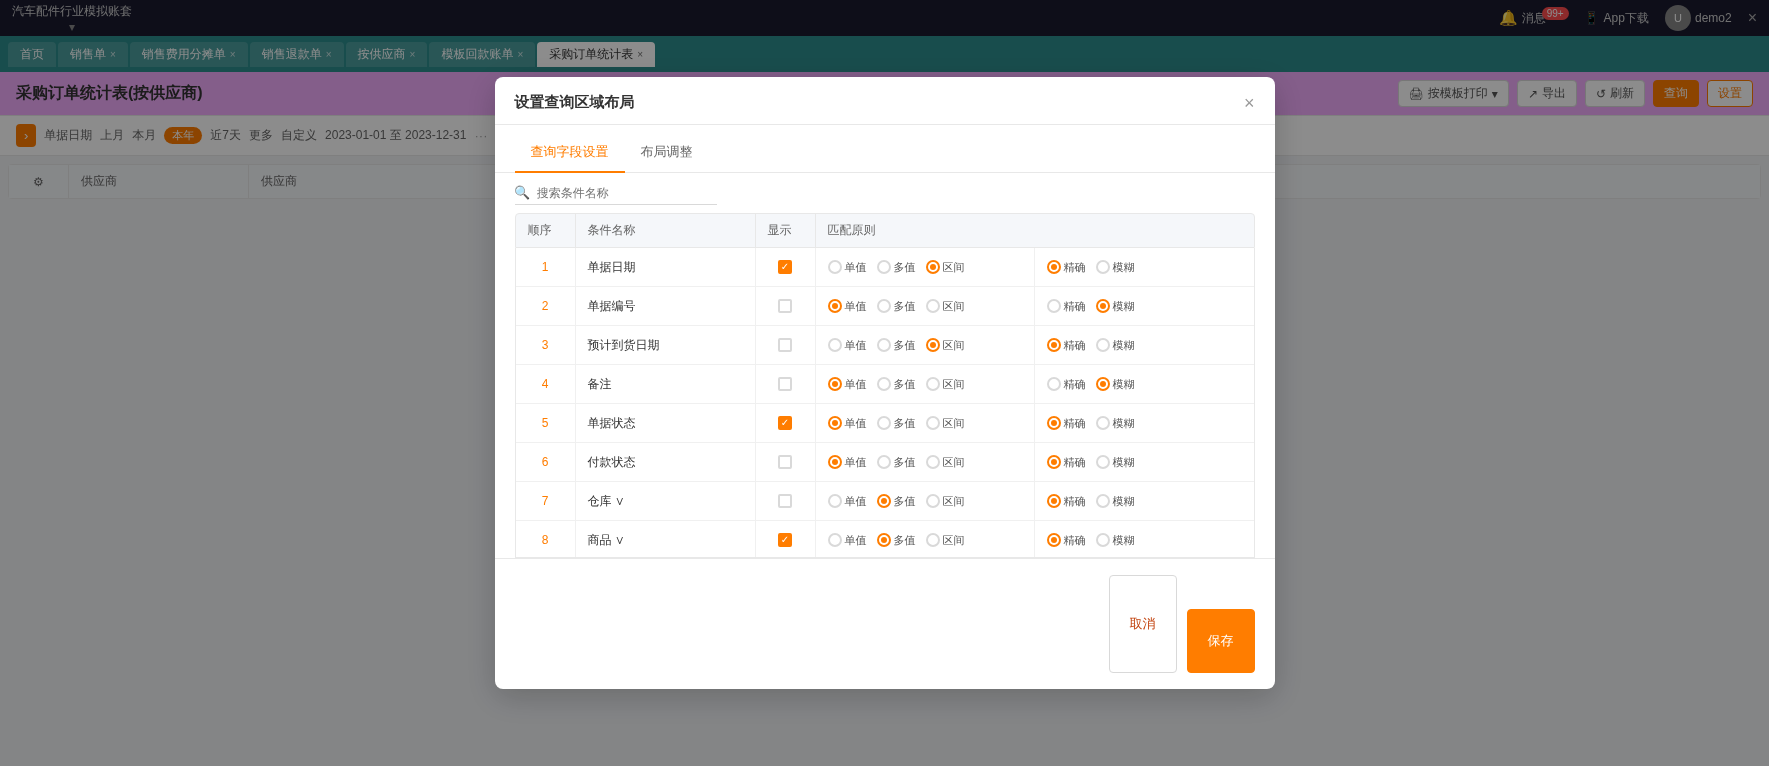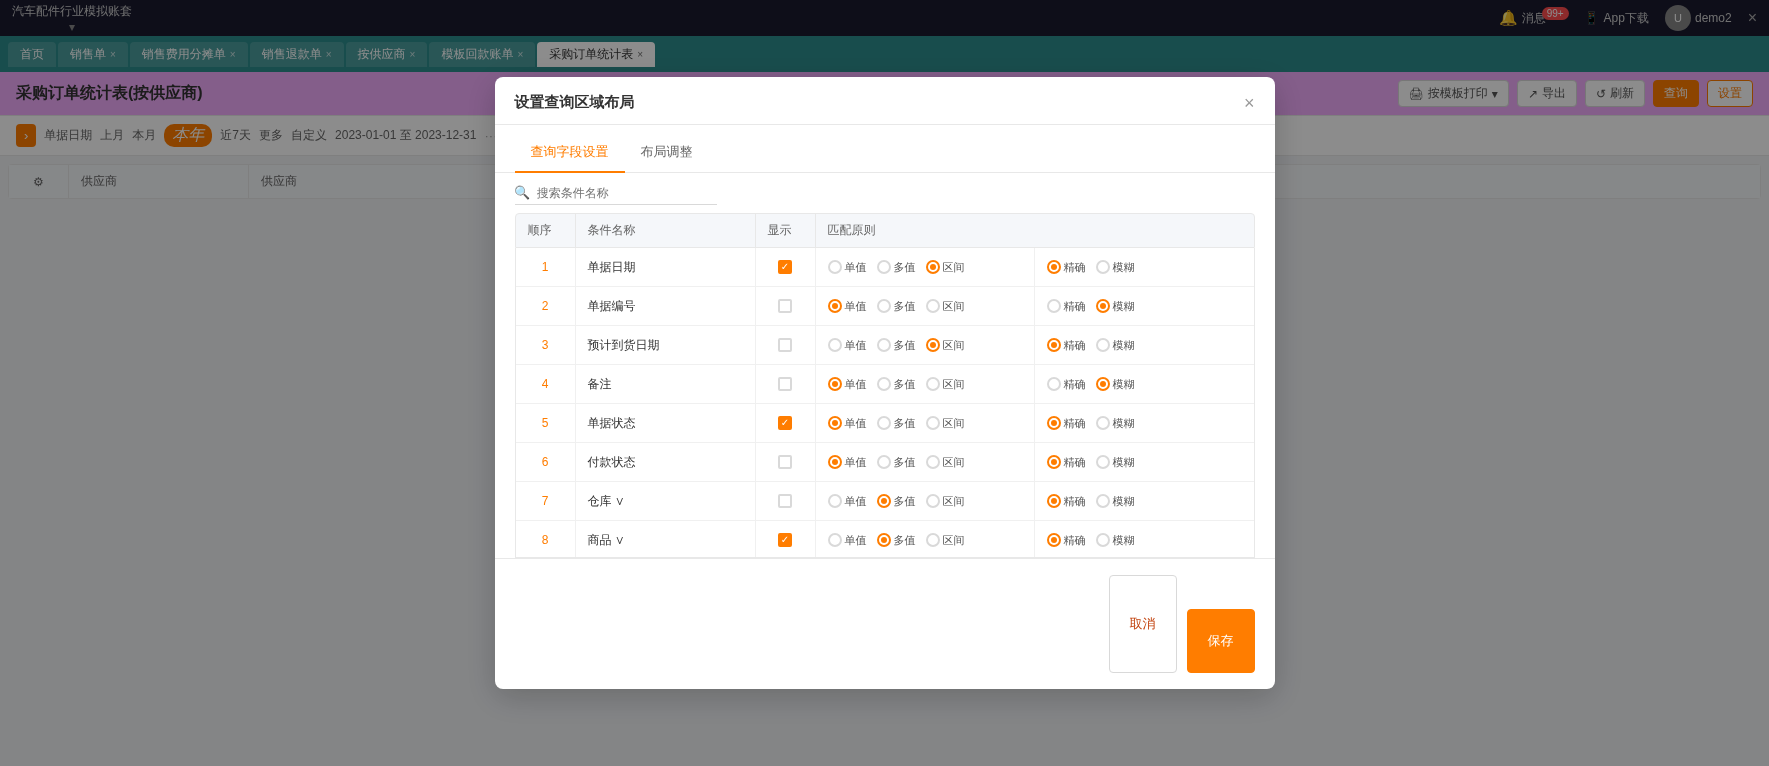--- a/index.html
+++ b/index.html
@@ -63,21 +63,21 @@
     .filter-bar {
       background: white;
       padding: 8px 16px;
       display: flex;
       align-items: center;
       gap: 8px;
       border-bottom: 1px solid #e8e8e8;
     }
     .filter-toggle { background: #ff7d00; color: white; border: none; padding: 4px 8px; border-radius: 4px; cursor: pointer; font-size: 13px; }
     .filter-label { color: #666; font-size: 12px; }
-    .date-badge { background: #ff7d00; color: white; border-radius: 10px; padding: 1px 8px; font-size: 16px; font-style: italic; }
+    .date-badge { background: #ff7d00; color: white; border-radius: 10px; padding: 1px 8px; font-size: 11px; }
     .date-range { color: #666; font-size: 12px; }
     .filter-dots { color: #aaa; }
 
     
     .table-area {
       background: white;
       margin: 8px;
       border-radius: 4px;
       overflow: hidden;
     }

